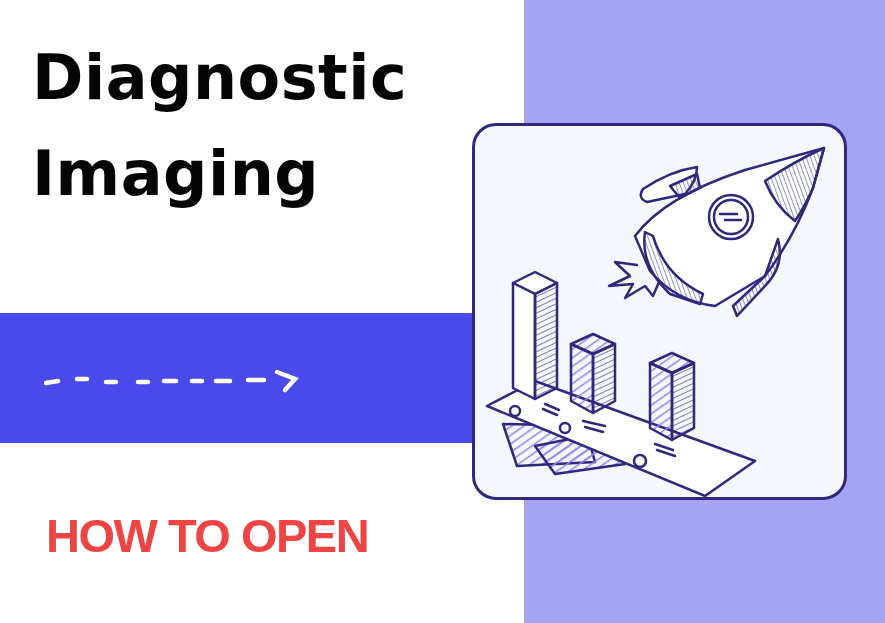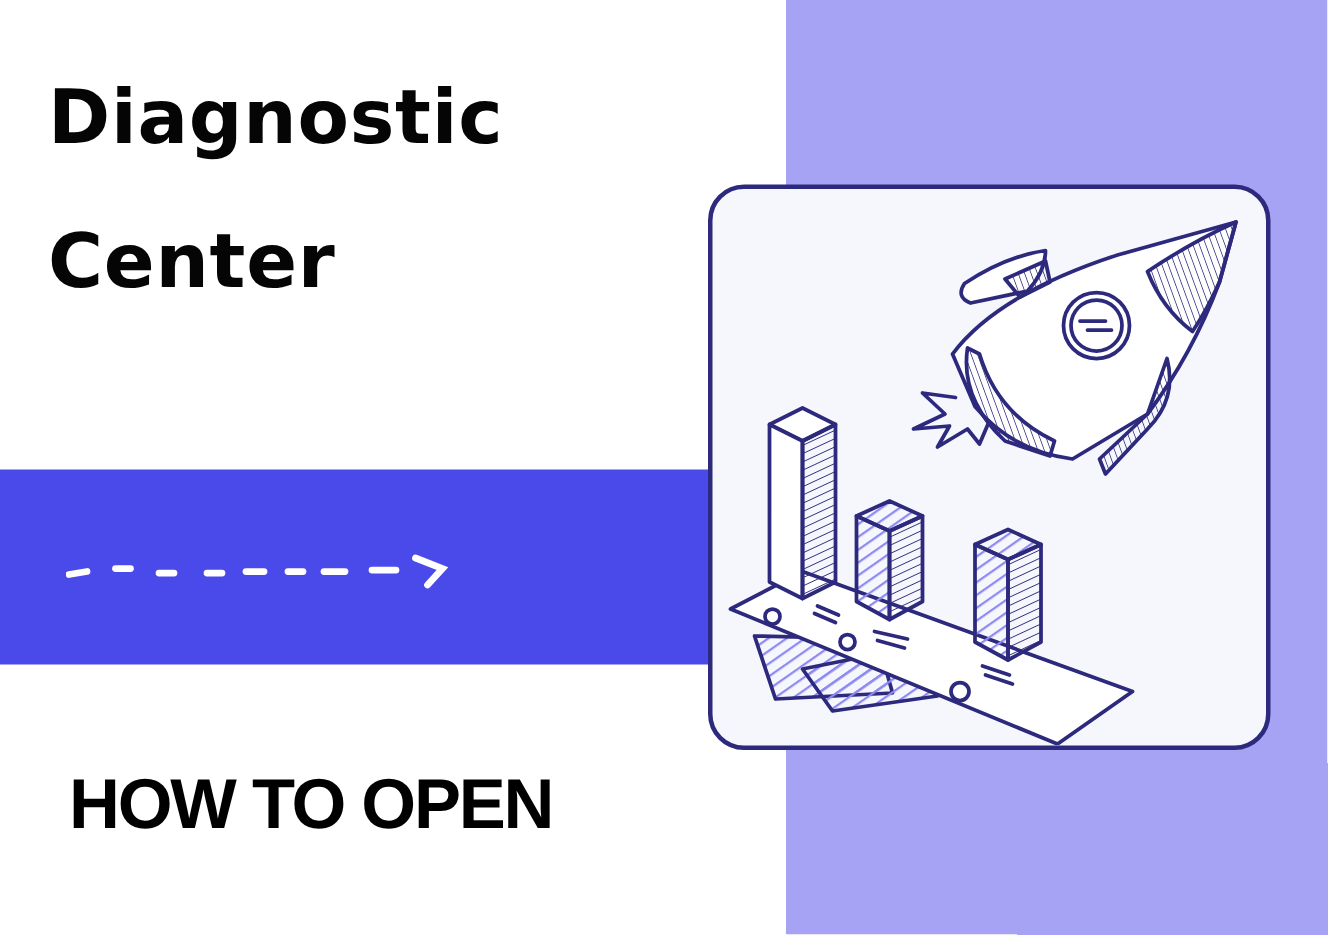--- a/index.html
+++ b/index.html
@@ -1,33 +1,33 @@
 <!DOCTYPE html>
 <html><head>
 <meta charset="utf-8">
 <style>
   html,body{margin:0;padding:0;}
   body{width:885px;height:623px;position:relative;overflow:hidden;background:#ffffff;font-family:"DejaVu Sans","Liberation Sans",sans-serif;}
   .lavender{position:absolute;left:524px;top:0;width:361px;height:623px;background:#a6a3f4;}
-  .title{position:absolute;left:32px;top:30px;margin:0;font-weight:bold;font-size:50px;line-height:96px;color:#050505;letter-spacing:0.5px;}
+  .title{position:absolute;left:32px;top:30px;margin:0;font-weight:bold;font-size:62px;line-height:96px;color:#050505;letter-spacing:0.5px;}
   .title span{display:block;}
   .band{position:absolute;left:0;top:313px;width:472px;height:130px;background:#4a4aea;}
   .arrow{position:absolute;left:44px;top:366px;width:262px;height:30px;}
-  .subtitle{position:absolute;left:46px;top:506px;margin:0;font-family:"Liberation Sans",sans-serif;font-weight:bold;font-size:47px;line-height:60px;color:#000000;letter-spacing:-1.5px;}
+  .subtitle{position:absolute;left:46px;top:506px;margin:0;font-family:"Liberation Sans",sans-serif;font-weight:bold;font-size:47px;line-height:60px;color:#ef4444;letter-spacing:-1.5px;}
   .card{position:absolute;left:472px;top:123px;width:369px;height:371px;background:#f6f6fd;border:3px solid #2d2a7d;border-radius:24px;box-sizing:content-box;overflow:hidden;}
   .card svg{position:absolute;left:0;top:0;}
 </style>
 </head>
 <body>
 
 <div class="lavender"></div>
 
 <h1 class="title">
   <span>Diagnostic</span>
-  <span>Center</span>
+  <span>Imaging</span>
 </h1>
 
 <div class="band"></div>
 
 <svg class="arrow" viewBox="0 0 262 30" xmlns="http://www.w3.org/2000/svg">
   <g stroke="#ffffff" stroke-width="4.5" stroke-linecap="round" fill="none">
     <path d="M2 17 L14 15"></path>
     <path d="M33 13 L43 13"></path>
     <path d="M62 16 L72 16"></path>
     <path d="M94 16 L104 16"></path>

